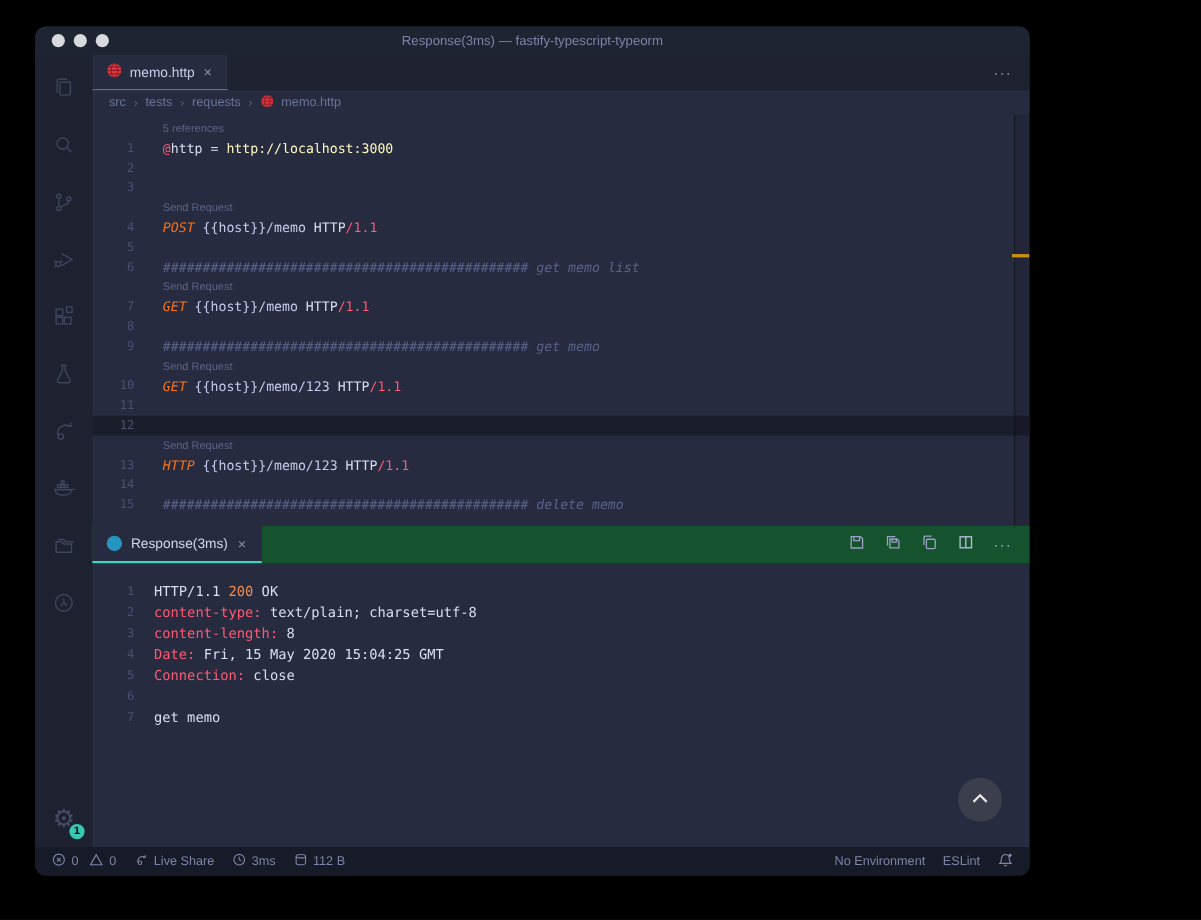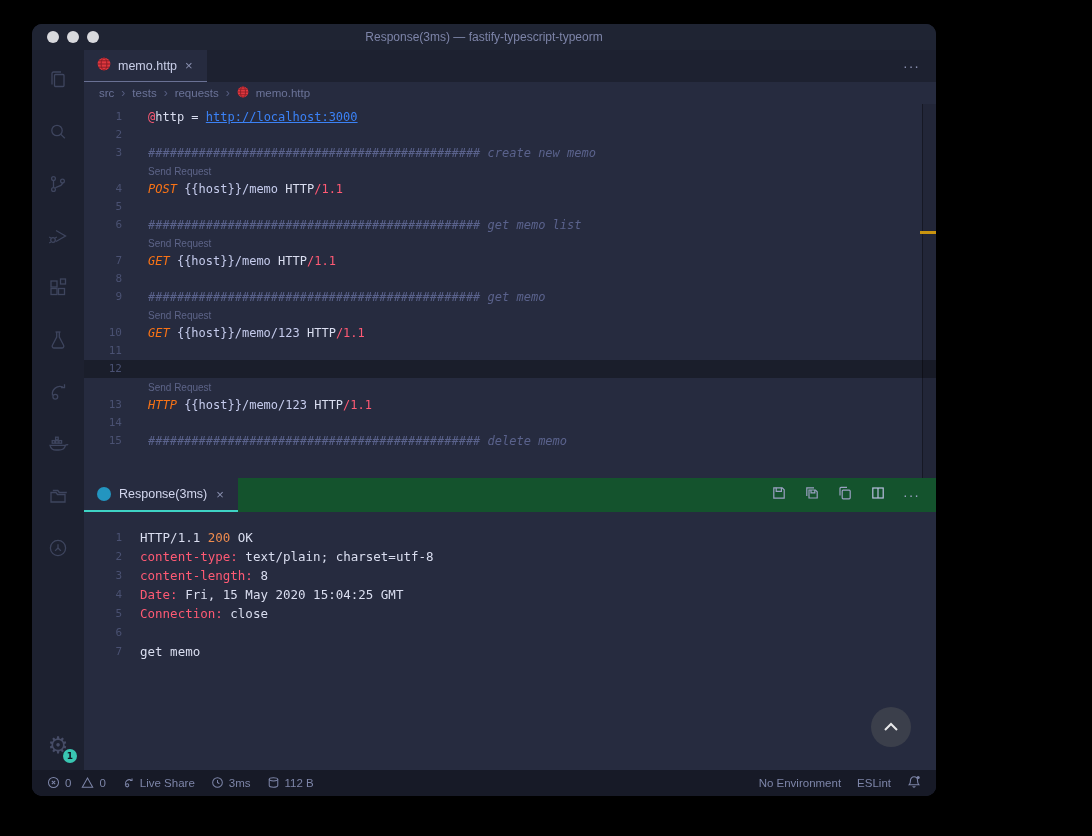--- a/index.html
+++ b/index.html
@@ -52,21 +52,21 @@
             font-family:"DejaVu Sans Mono", monospace; font-size:12px; line-height:18px; }
   .code-line { display:flex; height:18px; white-space:pre; }
   .code-line.current { background:#1a1e2b; }
   .ln { width:38px; flex:0 0 auto; text-align:right; color:#4a5172; font-size:11px; }
   .lt { padding-left:26px; }
   .codelens { height:18px; line-height:19px; padding-left:64px; color:#5d6488; font-size:10px;
               font-family:"Liberation Sans", sans-serif; cursor:pointer; }
   .tk-fg      { color:#dadef0; }
   .tk-red     { color:#ff5a74; }
   .tk-orange  { color:#f08c4e; }
-  .tk-url     { color:#3b82f6; text-decoration:underline; }
+  .tk-url     { color:#fef9c3; }
   .tk-comment { color:#5a628c; font-style:italic; }
   .tk-method  { color:#f97316; font-style:italic; }
   .tk-path    { color:#c5cbec; }
   .overview { position:absolute; right:0; top:0; bottom:0; width:14px;
               background:rgba(0,0,0,0.10); border-left:1px solid rgba(0,0,0,0.35); }
   .ruler-mark { position:absolute; right:0; top:127px; width:16px; height:3px; background:#c9940f; z-index:2; }
 
   
   .response-tabbar { height:34px; background:#14532d; flex:0 0 auto; display:flex;
                      align-items:stretch; position:relative; }
@@ -225,23 +225,24 @@
               <g stroke="#8c1d26" stroke-width="1" fill="none">
                 <ellipse cx="7" cy="7" rx="2.9" ry="6.1"></ellipse>
                 <path d="M.9 7h12.2M1.7 3.8h10.6M1.7 10.2h10.6"></path>
               </g>
             </svg></span>
         <span class="bc-item">memo.http</span>
       </div>
 
       <div class="editor">
         <div id="editor-lines">
+            <div class="codelens">5 references</div>
             <div class="code-line"><span class="ln">1</span><span class="lt"><span class="tk-red">@</span><span class="tk-fg">http</span><span class="tk-fg"> = </span><span class="tk-url">http://localhost:3000</span></span></div>
             <div class="code-line"><span class="ln">2</span><span class="lt"></span></div>
-            <div class="code-line"><span class="ln">3</span><span class="lt"><span class="tk-comment">############################################## create new memo</span></span></div>
+            <div class="code-line"><span class="ln">3</span></div>
             <div class="codelens">Send Request</div>
             <div class="code-line"><span class="ln">4</span><span class="lt"><span class="tk-method">POST</span><span class="tk-path"> {{host}}/memo </span><span class="tk-fg">HTTP</span><span class="tk-red">/1.1</span></span></div>
             <div class="code-line"><span class="ln">5</span><span class="lt"></span></div>
             <div class="code-line"><span class="ln">6</span><span class="lt"><span class="tk-comment">############################################## get memo list</span></span></div>
             <div class="codelens">Send Request</div>
             <div class="code-line"><span class="ln">7</span><span class="lt"><span class="tk-method">GET</span><span class="tk-path"> {{host}}/memo </span><span class="tk-fg">HTTP</span><span class="tk-red">/1.1</span></span></div>
             <div class="code-line"><span class="ln">8</span><span class="lt"></span></div>
             <div class="code-line"><span class="ln">9</span><span class="lt"><span class="tk-comment">############################################## get memo</span></span></div>
             <div class="codelens">Send Request</div>
             <div class="code-line"><span class="ln">10</span><span class="lt"><span class="tk-method">GET</span><span class="tk-path"> {{host}}/memo/123 </span><span class="tk-fg">HTTP</span><span class="tk-red">/1.1</span></span></div>

